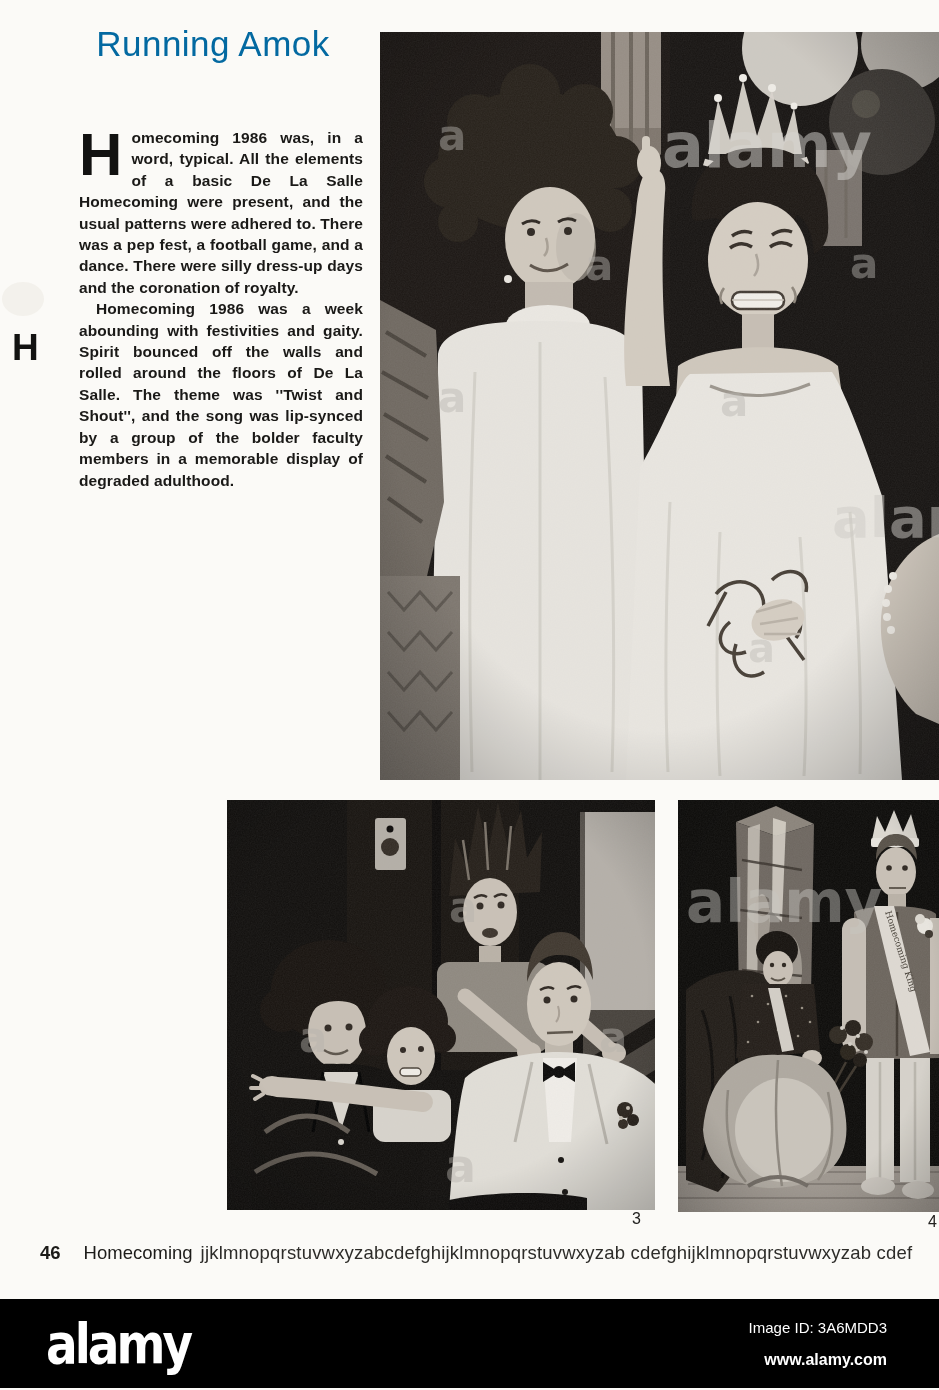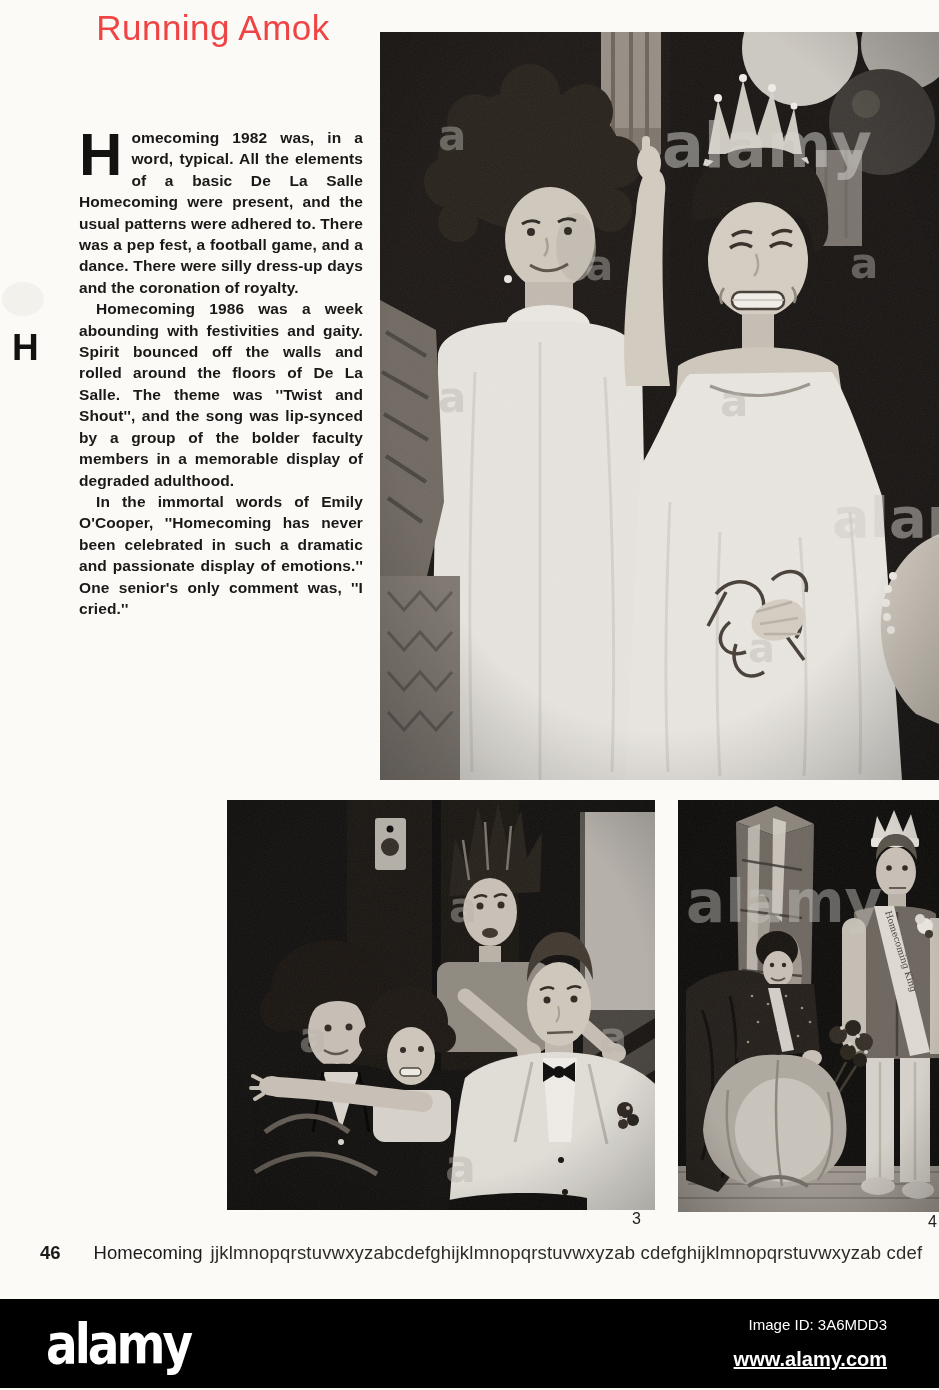--- a/index.html
+++ b/index.html
@@ -4,68 +4,67 @@
 <style>
   html,body{margin:0;padding:0;}
   body{
     width:939px;height:1390px;position:relative;overflow:hidden;
     background:#fbfaf7;
     font-family:"Liberation Sans",sans-serif;
   }
   .smudge{position:absolute;left:2px;top:282px;width:42px;height:34px;border-radius:50%;
     background:#f1efe9;opacity:.8;}
   .margin-letter{position:absolute;left:12px;top:327px;font-weight:700;font-size:37px;color:#121211;}
-  .title{position:absolute;left:55px;top:8px;width:316px;margin:0;text-align:center;
-    font-weight:400;font-size:35px;line-height:1.16;letter-spacing:.5px;color:#ef4444;}
+  .title{position:absolute;left:55px;top:24px;width:316px;margin:0;text-align:center;
+    font-weight:400;font-size:35px;line-height:1.16;letter-spacing:.5px;color:#0369a1;}
   .title span{display:block;}
   .article{position:absolute;left:79px;top:127px;width:284px;text-align:justify;
     font-weight:700;font-size:15.5px;line-height:21.4px;letter-spacing:.1px;color:#1a1917;}
   .article p{margin:0;}
   .article p.indent{text-indent:17px;}
   .dropcap{float:left;font-size:60px;line-height:49px;padding:3px 9px 0 0;font-weight:700;color:#121211;}
   .photo{position:absolute;overflow:hidden;background:#121110;}
   .photo svg{display:block;width:100%;height:100%;}
   .main-photo{left:380px;top:32px;width:559px;height:748px;}
   .bl-photo{left:227px;top:800px;width:428px;height:410px;}
   .br-photo{left:678px;top:800px;width:261px;height:412px;}
   .photo-num{position:absolute;font-size:16px;color:#22211f;}
   .n3{left:632px;top:1210px;}
   .n4{left:928px;top:1213px;}
   .footer{position:absolute;left:40px;top:1242px;width:899px;white-space:nowrap;
     font-size:18.5px;color:#1c1b19;}
-  .footer .pnum{font-weight:700;margin-right:33px;text-align:center;}
+  .footer .pnum{font-weight:700;margin-right:23px;text-align:center;}
   .footer .section{font-weight:400;margin-right:8px;}
   .footer .filler{font-weight:400;letter-spacing:.2px;color:#2d2c29;text-align:center;}
   .alamy-bar{position:absolute;left:0;top:1299px;width:939px;height:89px;background:#000;
     display:flex;align-items:center;justify-content:space-between;
     padding:0 52px 0 46px;box-sizing:border-box;}
   .alamy-logo{color:#fff;font-family:"DejaVu Sans",sans-serif;font-weight:700;
     font-size:47px;letter-spacing:-3px;transform:scaleY(1.18);}
   .alamy-right{text-align:right;color:#fff;}
   .alamy-right .img-id{font-size:15px;font-weight:400;margin-bottom:15px;}
-  .alamy-right .alamy-url{font-size:20px;font-weight:700;text-decoration:underline;}
+  .alamy-right .alamy-url{font-size:16px;font-weight:700;}
   .wm{opacity:.45;}
 </style>
 </head>
 <body>
 
 <div class="page-root">
 
   <div class="smudge"></div>
 
   <div class="margin-letter">H</div>
 
   <h1 class="title">
       <span>Running Amok</span>
     </h1>
 
   <div class="article">
-    <p class="p"><span class="dropcap">H</span><span>omecoming 1982 was, in a word, typical. All the elements of a basic De La Salle Homecoming were present, and the usual patterns were adhered to. There was a pep fest, a football game, and a dance. There were silly dress-up days and the coronation of royalty.</span></p>
+    <p class="p"><span class="dropcap">H</span><span>omecoming 1986 was, in a word, typical. All the elements of a basic De La Salle Homecoming were present, and the usual patterns were adhered to. There was a pep fest, a football game, and a dance. There were silly dress-up days and the coronation of royalty.</span></p>
     <p class="indent">Homecoming 1986 was a week abounding with festivities and gaity. Spirit bounced off the walls and rolled around the floors of De La Salle. The theme was ''Twist and Shout'', and the song was lip-synced by a group of the bolder faculty members in a memorable display of degraded adulthood.</p>
-    <p class="indent">In the immortal words of Emily O'Cooper, ''Homecoming has never been celebrated in such a dramatic and passionate display of emotions.'' One senior's only comment was, ''I cried.''</p>
   </div>
 
   <div class="photo main-photo">
     <svg viewBox="0 0 559 748" preserveAspectRatio="none">
       <defs>
         <filter id="grain1">
             <feTurbulence type="fractalNoise" baseFrequency="0.85" numOctaves="2" result="n"></feTurbulence>
             <feColorMatrix in="n" type="matrix" values="0 0 0 0 0.55  0 0 0 0 0.55  0 0 0 0 0.55  0 0 0 0.10 0"></feColorMatrix>
           </filter>
         <radialGradient id="vig1" cx="50%" cy="45%" r="78%">

